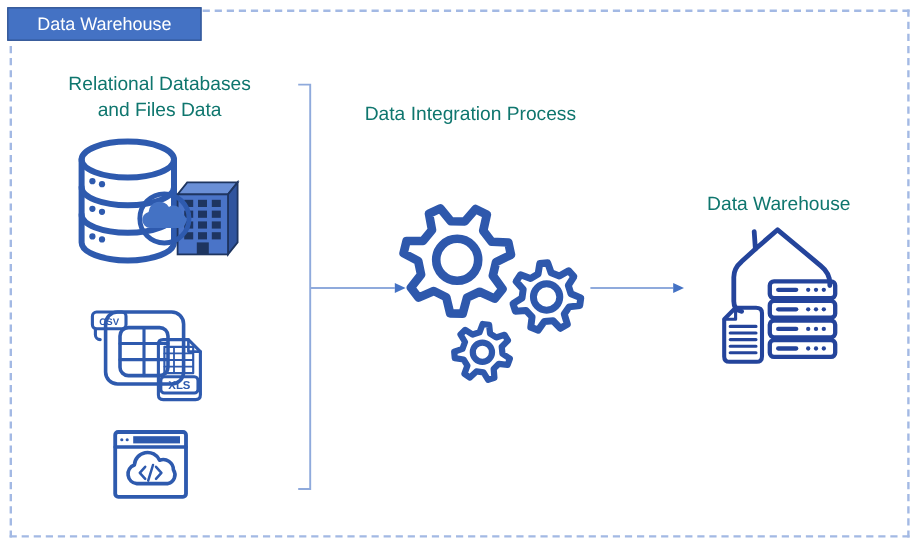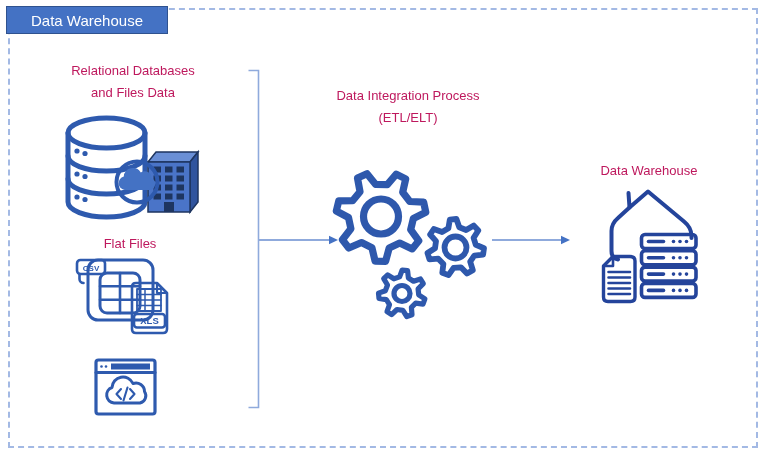--- a/index.html
+++ b/index.html
@@ -3,21 +3,21 @@
 <meta charset="utf-8">
 <style>
   html,body{margin:0;padding:0;background:#fff;}
   .stage{position:relative;width:768px;height:456px;background:#fff;overflow:hidden;
          font-family:"Liberation Sans",sans-serif;color:#262626;}
   .frame{position:absolute;left:8px;top:8px;width:750px;height:440px;
          border:2px dashed #A3B9E4;box-sizing:border-box;}
   .title-badge{position:absolute;left:6px;top:6px;width:162px;height:28px;
          background:#4472C4;border:1.5px solid #2F528F;box-sizing:border-box;
          color:#fff;font-size:15px;display:flex;align-items:center;justify-content:center;z-index:5;}
-  .lbl{position:absolute;text-align:center;font-size:13px;line-height:21px;color:#be185d;}
+  .lbl{position:absolute;text-align:center;font-size:16px;line-height:21px;color:#0f766e;}
   .lbl.two{line-height:22px;}
   .abs{position:absolute;}
   svg{display:block;}
   .icon-stroke{stroke:#2E5AAE;fill:none;stroke-linecap:round;stroke-linejoin:round;}
   .wh-stroke{stroke:#24449B;fill:none;stroke-linecap:round;stroke-linejoin:round;}
   .overlay{position:absolute;left:0;top:0;pointer-events:none;}
 </style>
 </head>
 <body>
 
@@ -68,21 +68,20 @@
           <rect x="118.5" y="81.5" width="7.5" height="6"></rect>
         <rect x="106" y="90" width="10" height="10"></rect>
       </g>
     </g>
     <g>
       <circle cx="79" cy="70" r="20.5" fill="#fff" class="icon-stroke" stroke-width="4"></circle>
       <path d="M67,78 a6.8,6.8 0 0 1 -1.2,-13.4 a9.2,9.2 0 0 1 17,-4.2 a7,7 0 0 1 10.8,5.8 a6.2,6.2 0 0 1 -2.2,11.8 z" fill="#4472C4"></path>
     </g>
   </svg>
 
-  <div class="lbl" style="left:55px;top:233px;width:150px;">Flat Files</div>
 
   <svg class="abs" style="left:70px;top:256px;" width="102" height="82" viewBox="0 0 102 82">
     <g>
       <rect x="18" y="4" width="65" height="60" rx="10" fill="#fff" class="icon-stroke" stroke-width="3"></rect>
       <path class="icon-stroke" stroke-width="2.6" d="M9.5,18 v5 a4,4 0 0 0 4,4"></path>
       <rect x="7" y="4" width="28" height="14" rx="3.5" fill="#fff" class="icon-stroke" stroke-width="2.6"></rect>
       <text x="21" y="14.5" text-anchor="middle" font-size="8" font-weight="bold" fill="#2E5AAE">CSV</text>
       <rect x="30" y="17" width="40" height="40" rx="7" fill="#fff" class="icon-stroke" stroke-width="3"></rect>
       <path class="icon-stroke" stroke-width="2.6" d="M50,17 V57 M30,30.3 H70 M30,43.7 H70"></path>
     </g>
@@ -106,23 +105,22 @@
       <circle cx="9.5" cy="9.5" r="1.3" fill="#2E5AAE"></circle>
       <circle cx="14" cy="9.5" r="1.3" fill="#2E5AAE"></circle>
       <rect x="19" y="6.5" width="39" height="6" fill="#2E5AAE"></rect>
     </g>
     <g>
       <path d="M22,46 a8,8 0 0 1 -2,-15.5 a11,11 0 0 1 21,-4 a8.5,8.5 0 0 1 11.5,8 a7.5,7.5 0 0 1 -4.5,11.5 z" fill="#fff" class="icon-stroke" stroke-width="3"></path>
       <path class="icon-stroke" stroke-width="2.1" d="M29,32 L24.5,37 L29,42 M38,32 L42.5,37 L38,42 M35.5,30.5 L31.5,43.5"></path>
     </g>
   </svg>
 
-  <div class="lbl two" style="left:308px;top:85px;width:200px;">
+  <div class="lbl two" style="left:292px;top:85px;width:200px;">
     <div>Data Integration Process</div>
-    <div>(ETL/ELT)</div>
   </div>
 
   <svg class="abs" style="left:325px;top:158px;" width="180" height="168" viewBox="325 158 180 168">
     <g transform="translate(381,216.5)">
       <path fill="#fff" stroke="#2E58AC" stroke-width="7.2" stroke-linejoin="round" d="M28.8 -15.0L42.6 -14.4L44.8 -4.2L32.4 1.9L29.7 13.2L37.8 24.3L31.2 32.4L18.7 26.6L8.2 31.5L4.6 44.8L-5.9 44.6L-9.1 31.2L-19.5 26.0L-32.2 31.5L-38.6 23.2L-30.1 12.3L-32.5 1.0L-44.7 -5.5L-42.2 -15.7L-28.4 -15.8L-21.0 -24.8L-23.5 -38.4L-14.0 -42.8L-5.3 -32.1L6.3 -31.9L15.3 -42.3L24.7 -37.6L21.7 -24.2Z"></path>
       <circle r="17.5" fill="#fff" stroke="#2E58AC" stroke-width="7.2"></circle>
     </g>
     <g transform="translate(455.5,247.5)">
       <path fill="#fff" stroke="#2E58AC" stroke-width="5.8" stroke-linejoin="round" d="M20.3 -2.7L28.5 0.7L27.6 7.2L18.8 8.2L14.7 14.2L17.3 22.7L11.5 26.1L5.4 19.8L-1.9 20.4L-7.0 27.6L-13.2 25.3L-12.1 16.5L-17.2 11.2L-26.0 11.8L-28.0 5.5L-20.5 0.8L-19.5 -6.4L-25.4 -13.0L-21.7 -18.5L-13.4 -15.5L-7.1 -19.2L-5.7 -27.9L0.9 -28.5L3.8 -20.2L10.6 -17.5L18.3 -21.9L22.8 -17.0L18.1 -9.6Z"></path>
       <circle r="11" fill="#fff" stroke="#2E58AC" stroke-width="5.8"></circle>

